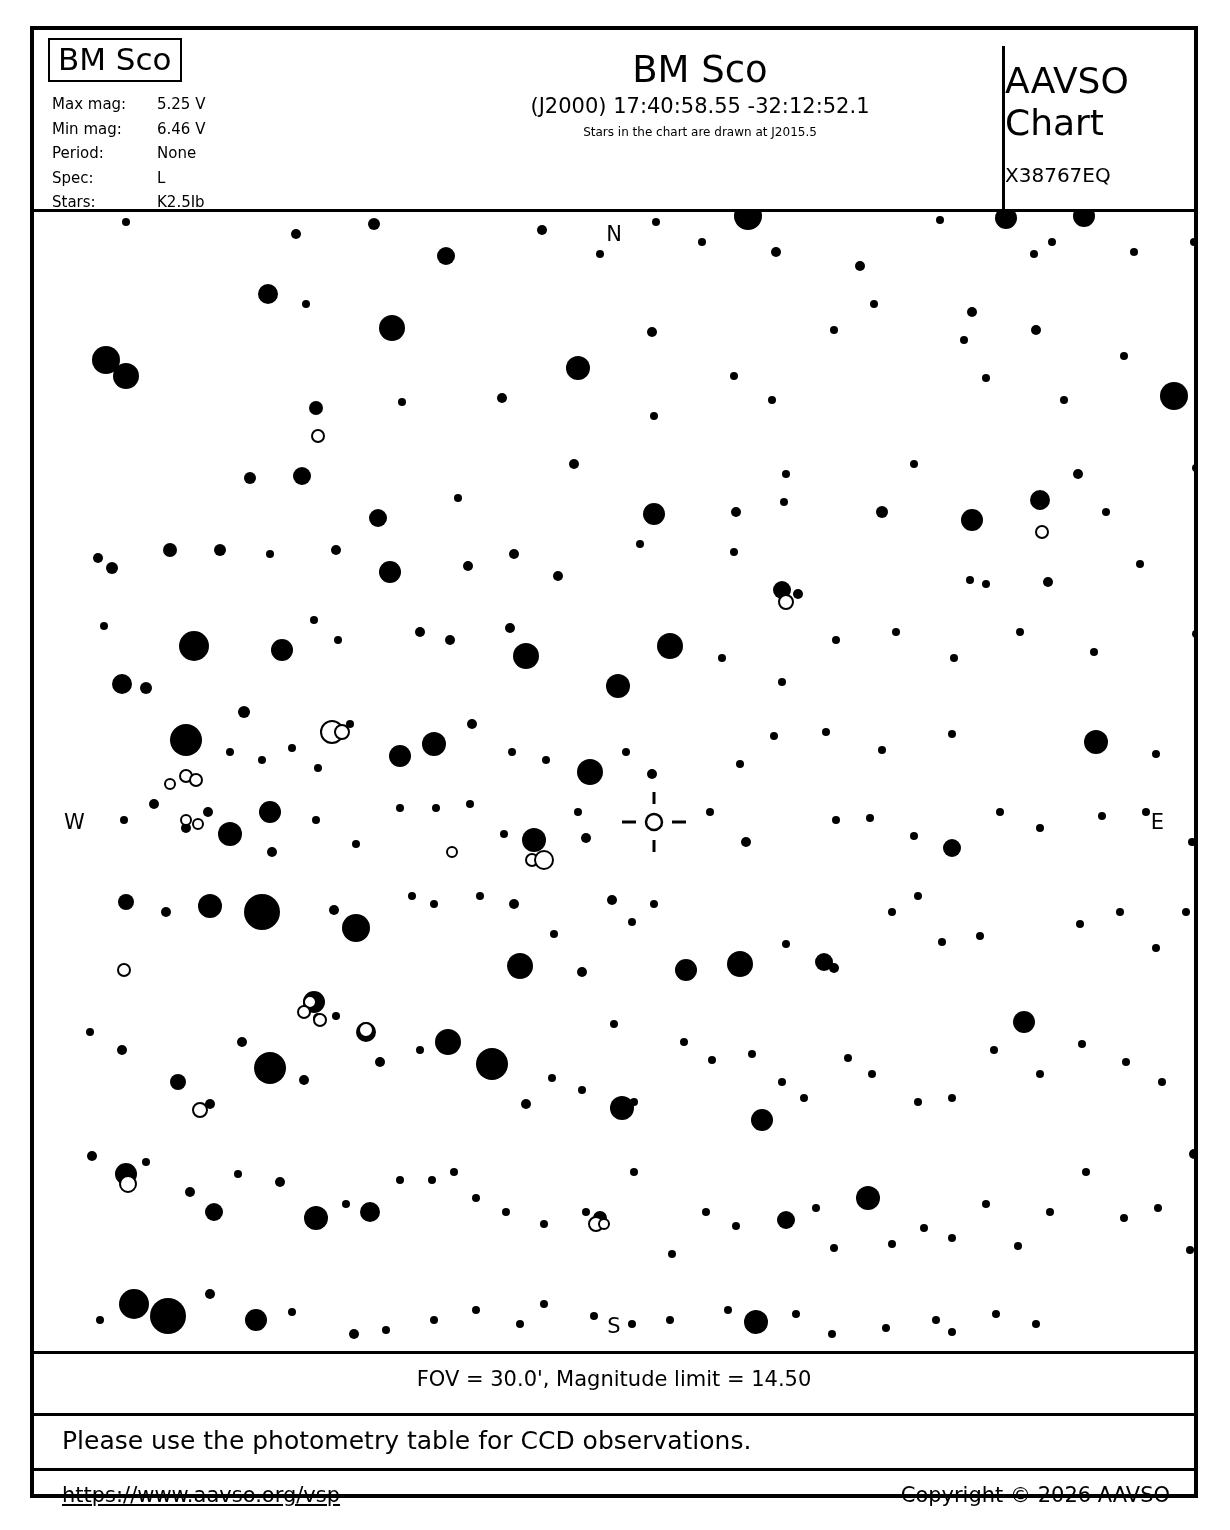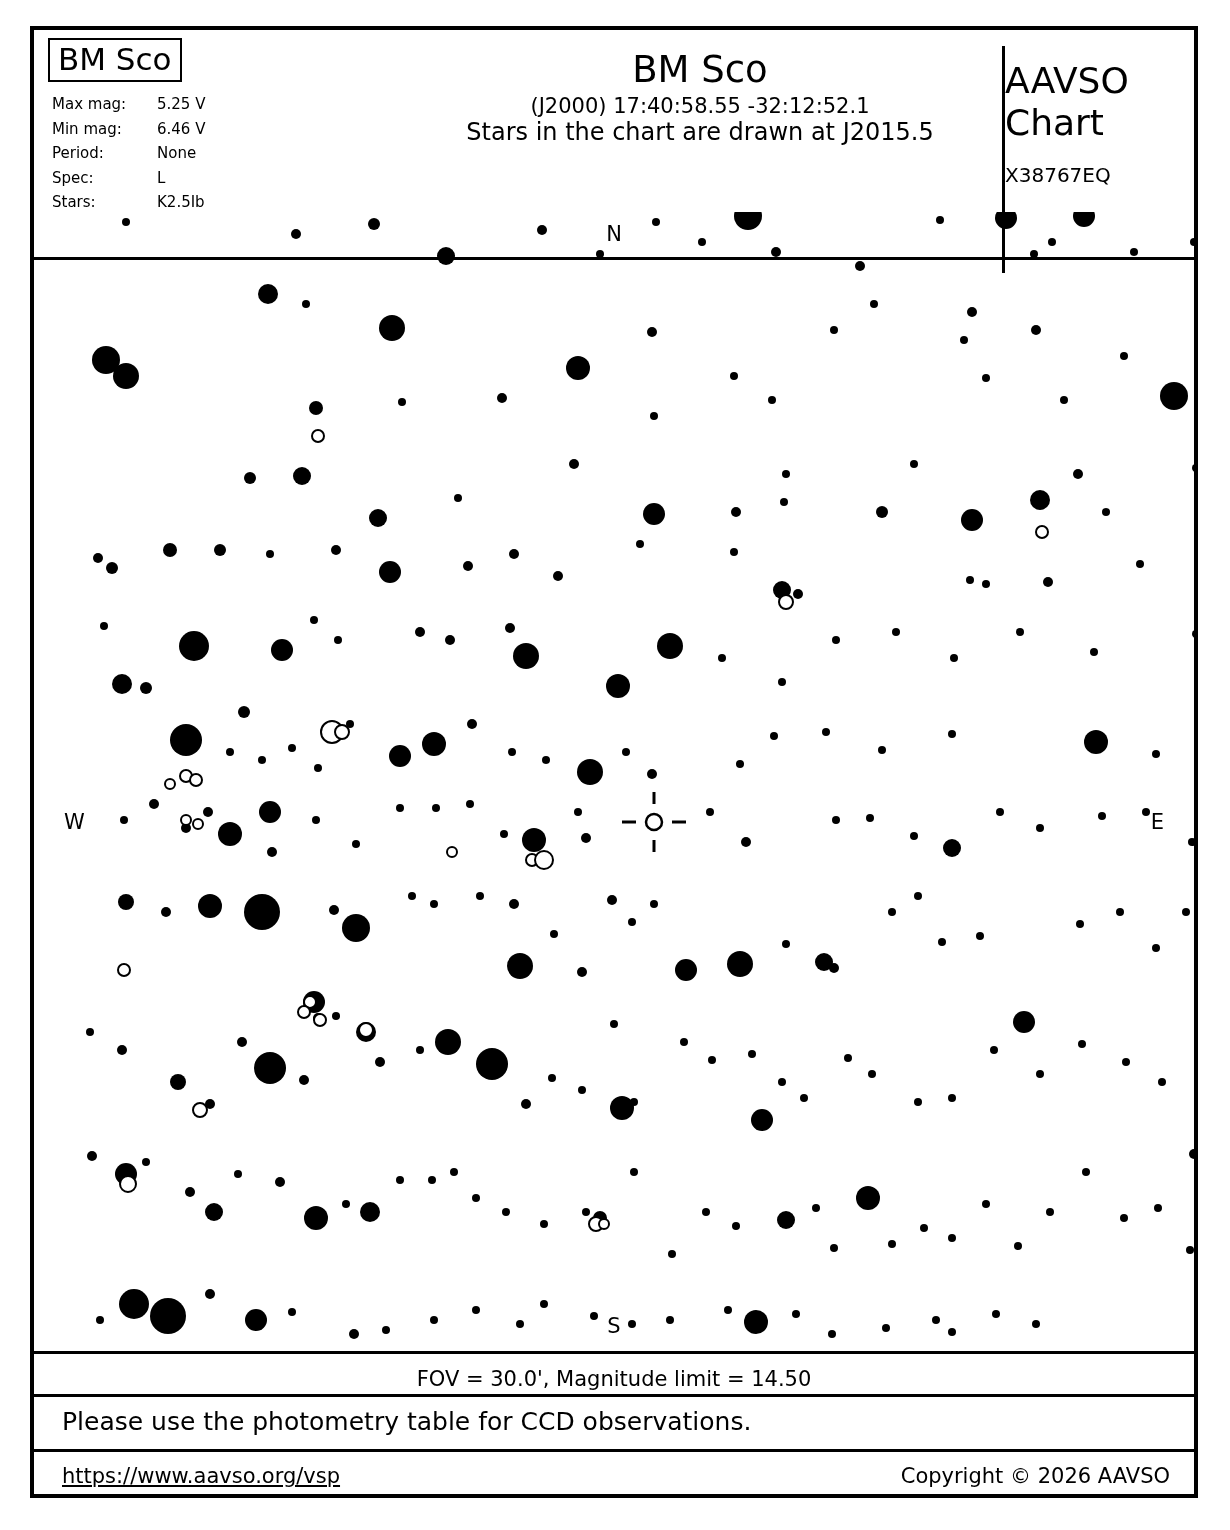--- a/index.html
+++ b/index.html
@@ -22,21 +22,21 @@
     border: 4px solid #000;
     box-sizing: border-box;
     background: #fff;
   }
   
   .header {
     position: absolute;
     left: 0;
     top: 0;
     width: 100%;
-    height: 230px;
+    height: 182px;
     border-bottom: 3px solid #000;
     box-sizing: border-box;
   }
   .header-left {
     position: absolute;
     left: 0; top: 0;
     width: 360px; height: 100%;
     box-sizing: border-box;
   }
   .star-name-box {
@@ -66,21 +66,21 @@
   .title-main {
     margin-top: 18px;
     font-size: 37px;
     line-height: 44px;
   }
   .title-coords {
     font-size: 21px;
     line-height: 28px;
   }
   .title-epoch {
-    font-size: 24px;
+    font-size: 12px;
     line-height: 24px;
   }
   .header-right {
     position: absolute;
     right: 0; top: 16px;
     width: 192px; height: 100%;
     border-left: 3px solid #000;
     box-sizing: border-box;
   }
   .aavso-1 {
@@ -126,21 +126,21 @@
     width: 100%;
     height: 144px;
     box-sizing: border-box;
   }
   .fov-line {
     text-align: center;
     font-size: 21px;
     line-height: 26px;
     padding-top: 12px;
     border-bottom: 3px solid #000;
-    padding-bottom: 2px;
+    padding-bottom: 21px;
   }
   .note-line {
     font-size: 25px;
     line-height: 26px;
     padding: 12px 0 0 28px;
     border-bottom: 3px solid #000;
     padding-bottom: 14px;
   }
   .footer-bottom {
     position: relative;

